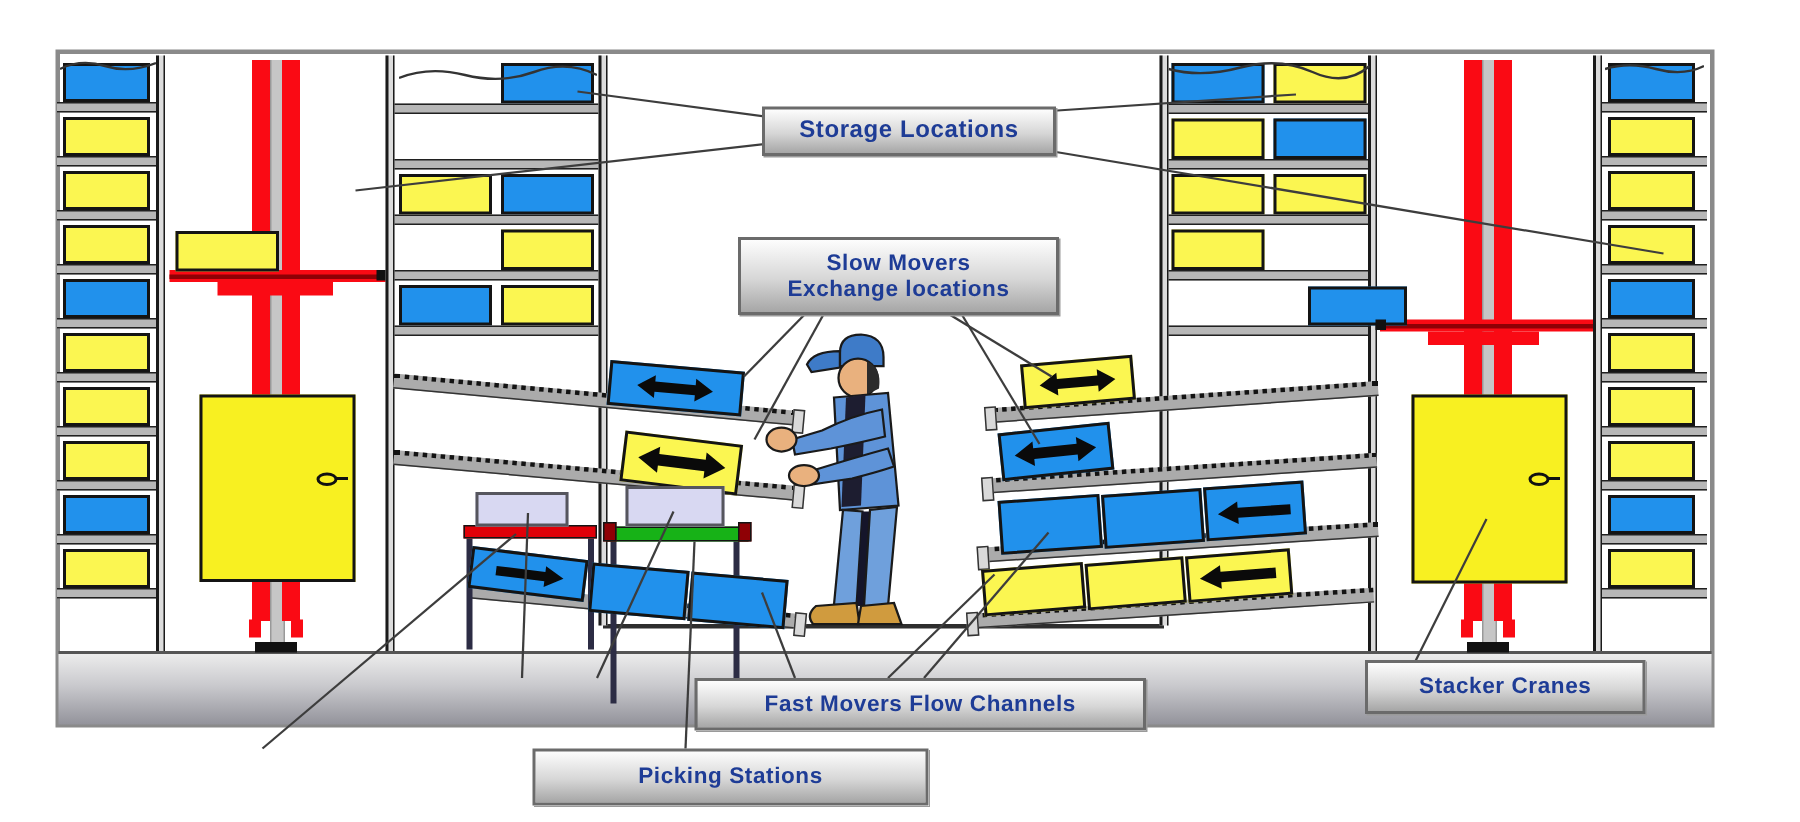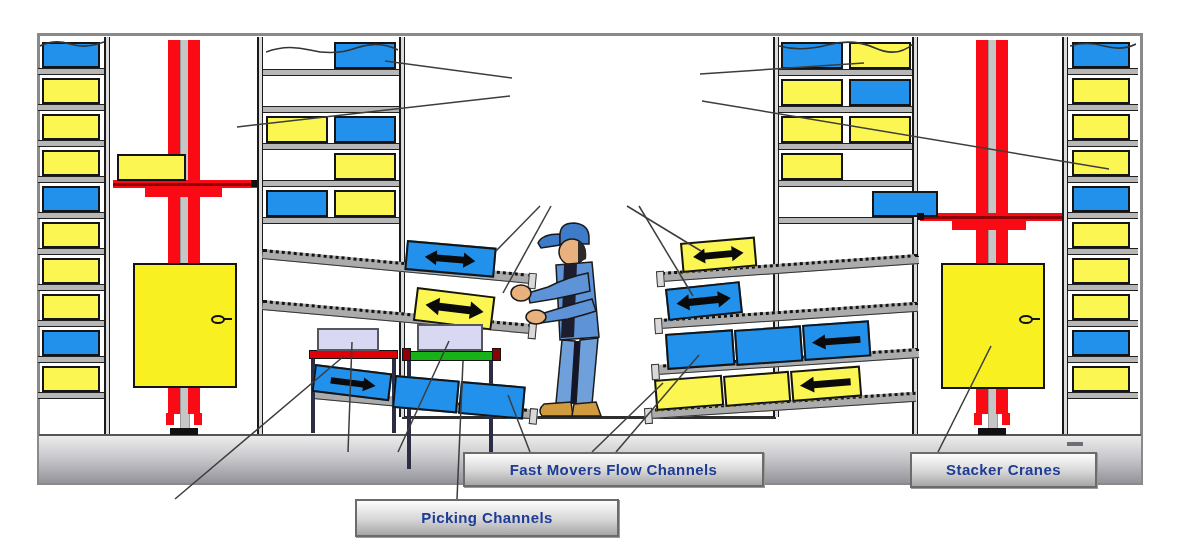--- a/index.html
+++ b/index.html
@@ -280,23 +280,30 @@
       <line x1="398" y1="452" x2="449" y2="341"></line>
       <line x1="457" y1="499" x2="463" y2="361"></line>
       <line x1="175" y1="499" x2="344" y2="356"></line>
       <line x1="530" y1="452" x2="508" y2="395"></line>
       <line x1="592" y1="452" x2="663" y2="383"></line>
       <line x1="616" y1="452" x2="699" y2="355"></line>
       <line x1="938" y1="452" x2="991" y2="346"></line>
     </g>
   </svg>
 
+  <div class="label" style="left:508px;top:71px;width:192px;height:29px;font-size:16px;">
+    <span>Storage Locations</span>
+  </div>
+  <div class="label" style="left:492px;top:158px;width:210px;height:48px;font-size:15px;">
+    <span>Slow Movers</span>
+    <span>Exchange locations</span>
+  </div>
   <div class="label" style="left:463px;top:452px;width:297px;height:31px;font-size:15px;">
     <span>Fast Movers Flow Channels</span>
   </div>
-  <div class="label" style="left:910px;top:452px;width:183px;height:32px;font-size:15px;">
+  <div class="label" style="left:910px;top:440px;width:183px;height:32px;font-size:15px;">
     <span>Stacker Cranes</span>
   </div>
   <div class="label" style="left:355px;top:499px;width:260px;height:34px;font-size:15px;">
-    <span>Picking Channels</span>
+    <span>Picking Stations</span>
   </div>
 
 </div>
 
 </body></html>

